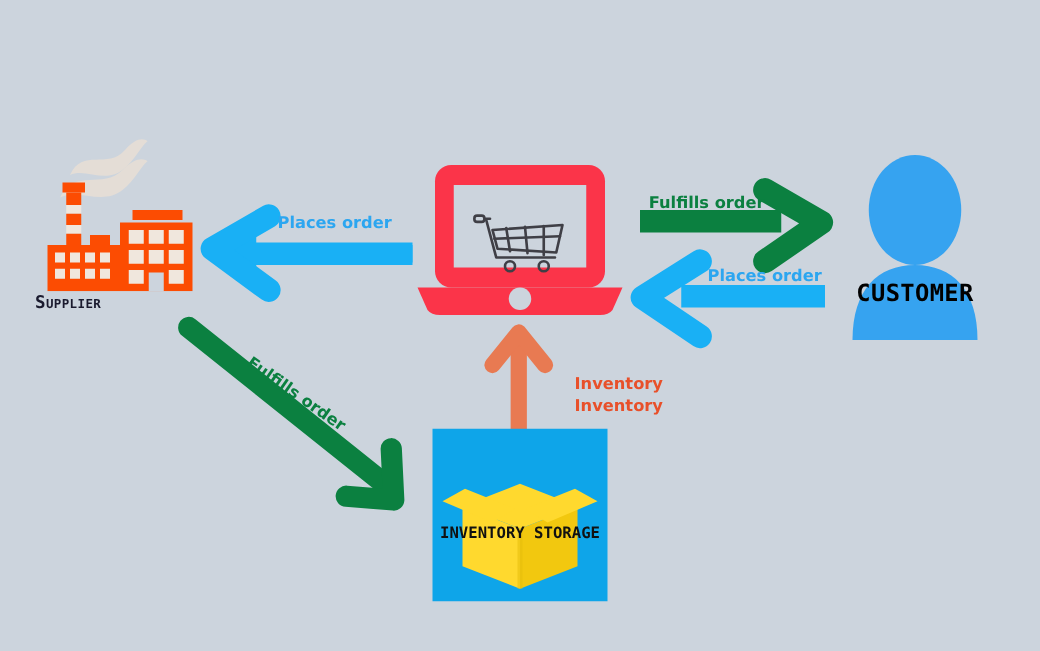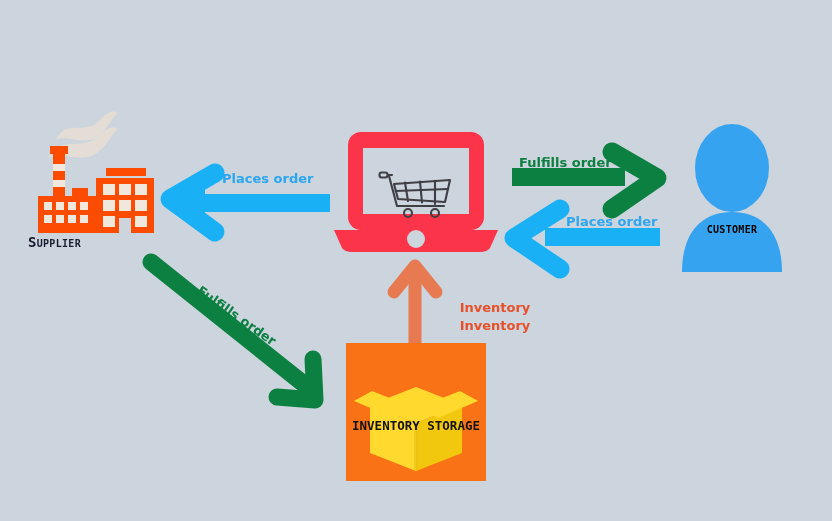--- a/index.html
+++ b/index.html
@@ -75,32 +75,32 @@
     height: 148px;
   }
   #customer-label {
     position: absolute;
     left: 0;
     top: 100px;
     width: 108px;
     text-align: center;
     font-family: "DejaVu Sans Mono", monospace;
     font-weight: bold;
-    font-size: 10px;
+    font-size: 19px;
     color: #000;
     letter-spacing: 0.3px;
   }
 
   
   #inventory-node {
     left: 346px;
     top: 343px;
     width: 140px;
     height: 138px;
-    background: #f97316;
+    background: #0ea5e9;
   }
   #inventory-label {
     position: absolute;
     left: -10px;
     top: 75px;
     width: 160px;
     text-align: center;
     font-family: "DejaVu Sans Mono", monospace;
     font-weight: bold;
     font-size: 12.5px;

